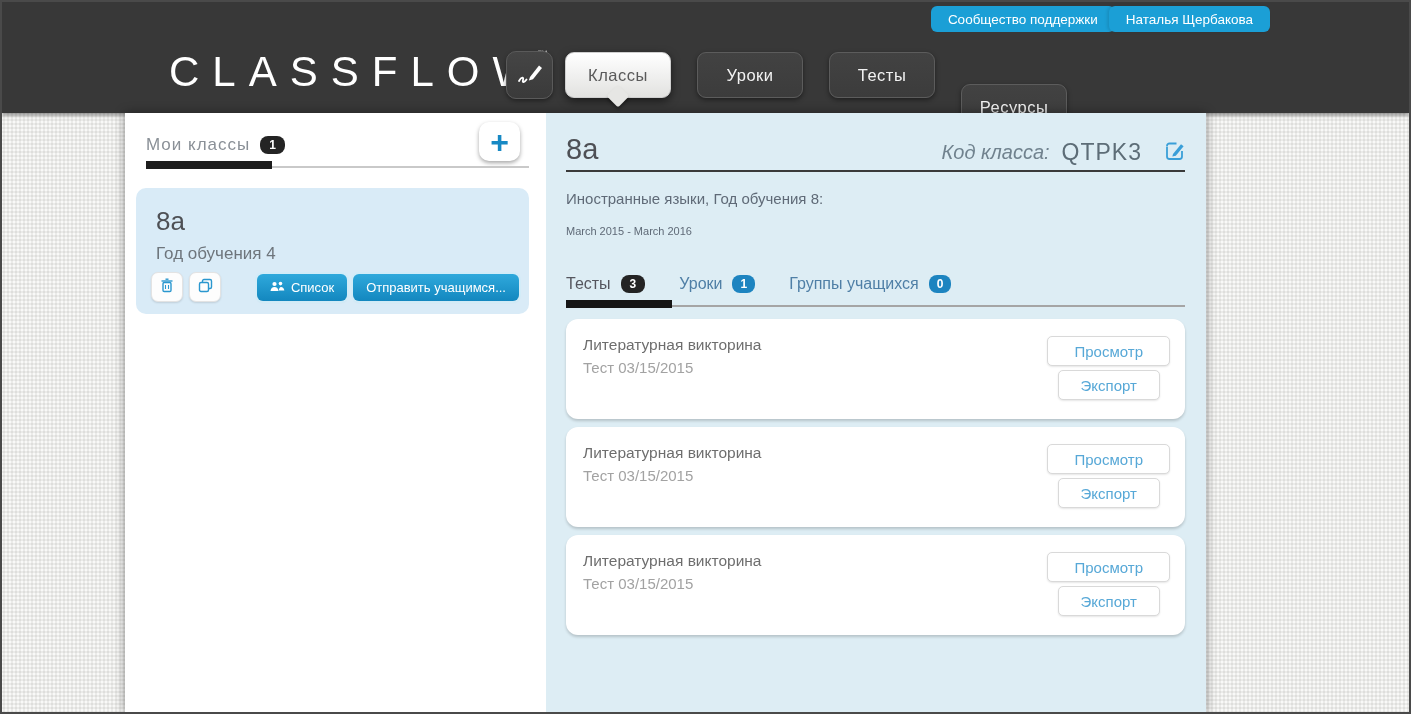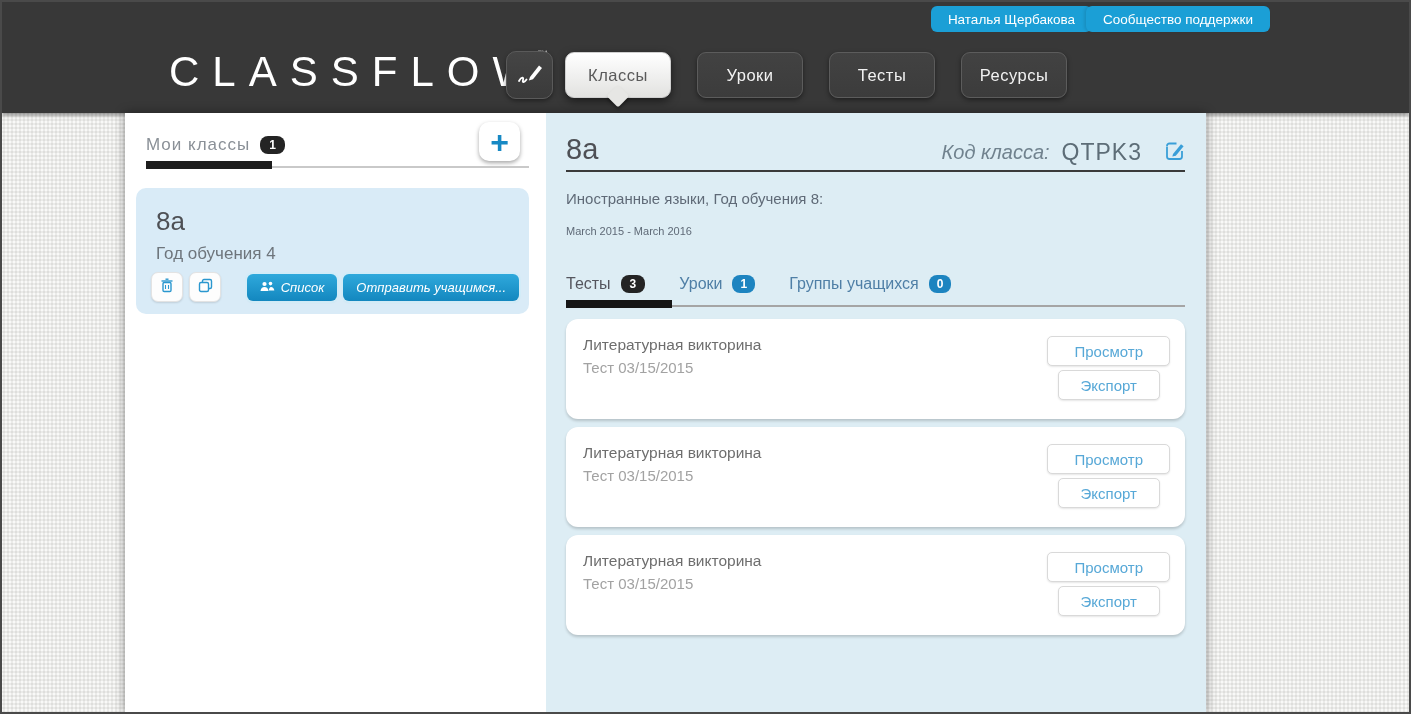--- a/index.html
+++ b/index.html
@@ -38,21 +38,21 @@
   .nav-tab.inactive{ background:linear-gradient(#424242,#3c3c3c); border:1px solid #5c5c5c; color:#f2f2f2; box-shadow:0 2px 5px rgba(0,0,0,0.45); }
   .nav-tab.active{
     background:linear-gradient(#ffffff,#e2e2e0); color:#5a5a5a; border:1px solid #cfcfcf;
     box-shadow:0 3px 8px rgba(0,0,0,0.55); z-index:2;
   }
   .nav-tab.active::after{
     content:""; position:absolute; left:50%; bottom:-7px; width:16px; height:16px;
     background:#e6e6e4; transform:translateX(-50%) rotate(45deg); border-radius:2px;
     box-shadow:2px 2px 3px rgba(0,0,0,0.35); z-index:-1;
   }
-  .nav-classes{ left:563px; } .nav-lessons{ left:695px; } .nav-tests{ left:827px; } .nav-resources{ left:959px; }
+  .nav-classes{ left:563px; } .nav-lessons{ left:695px; } .nav-tests{ left:827px; } .nav-resources{ left:959px;margin-top:32px; }
 
   
   .content{ position:absolute; left:123px; top:111px; width:1081px; height:600px; display:flex; box-shadow:0 0 10px rgba(0,0,0,0.40); }
   .sidebar{ width:421px; background:#fff; position:relative; }
   .mainpanel{ flex:1; background:#ddedf4; position:relative; }
 
   
   .sb-title-row{ position:absolute; left:21px; top:22px; display:flex; align-items:center; gap:10px; }
   .sb-title{ font-size:17px; color:#8a9097; letter-spacing:1px; }
   .badge-dark{ background:#242424; color:#fff; font-size:12px; font-weight:bold; border-radius:8px; padding:2px 9px; }
@@ -67,21 +67,21 @@
   .class-name{ font-size:26px; color:#4e5055; }
   .class-sub{ font-size:17px; color:#6e757c; margin-top:7px; }
   .card-actions{ position:absolute; left:15px; right:10px; bottom:12px; display:flex; align-items:center; gap:6px; }
   .icon-btn{
     width:32px; height:30px; background:#fdfdfd; border:1px solid #e3e3e3; border-radius:7px;
     display:flex; align-items:center; justify-content:center; cursor:pointer; box-shadow:0 1px 2px rgba(0,0,0,0.12);
   }
   .btn-blue{
     height:27px; border:none; border-radius:6px; color:#fff; font-size:13px; font-family:"Liberation Sans",sans-serif;
     background:linear-gradient(#2fa9dc,#1387bf); box-shadow:0 0 0 2px rgba(210,236,248,0.95), 0 1px 2px rgba(0,0,0,0.2);
-    display:flex; align-items:center; justify-content:center; gap:6px; cursor:pointer; padding:0 13px; white-space:nowrap;font-style:italic;
+    display:flex; align-items:center; justify-content:center; gap:6px; cursor:pointer; padding:0 13px; white-space:nowrap;
   }
   .btn-list{ margin-left:auto; }
 
   
   .mp-classname{ position:absolute; left:20px; top:20px; font-size:29px; font-weight:300; color:#4e5055; }
   .mp-code{ position:absolute; right:21px; top:26px; display:flex; align-items:center; gap:12px; }
   .code-label{ font-size:20px; color:#70828e;font-style:italic; }
   .code-value{ font-size:23px; color:#5d6d77; letter-spacing:1px; }
   .edit-btn{ background:none; border:none; cursor:pointer; padding:0; margin-left:10px; display:flex; }
   .mp-line{ position:absolute; left:20px; right:21px; top:57px; height:2px; background:#3a3a3a; }
@@ -109,22 +109,22 @@
   }
   .btn-view{ padding:0 26px; } .btn-export{ padding:0 22px; }
 </style>
 </head>
 <body>
 
 <div class="screen">
 
   <div class="header">
     <div class="account-pill">
+      <a href="#">Сообщество поддержки</a>
       <a href="#">Наталья Щербакова</a>
-      <a href="#">Сообщество поддержки</a>
     </div>
 
     <div class="logo"><span>CLASSFLOW</span><sup>™</sup></div>
 
     <button class="tool-btn">
       <span>
         <svg width="28" height="26" viewBox="0 0 28 26">
           <path d="M14 16 L23 4.5 L26 7 L17 18.2 L12.8 19.6 Z" fill="#fff"></path>
           <path d="M3 20 c2.5-4.5 5-4 4 -1 c-1 3 1.5 2.5 3.5 -0.5" stroke="#fff" stroke-width="1.8" fill="none" stroke-linecap="round"></path>
         </svg>

